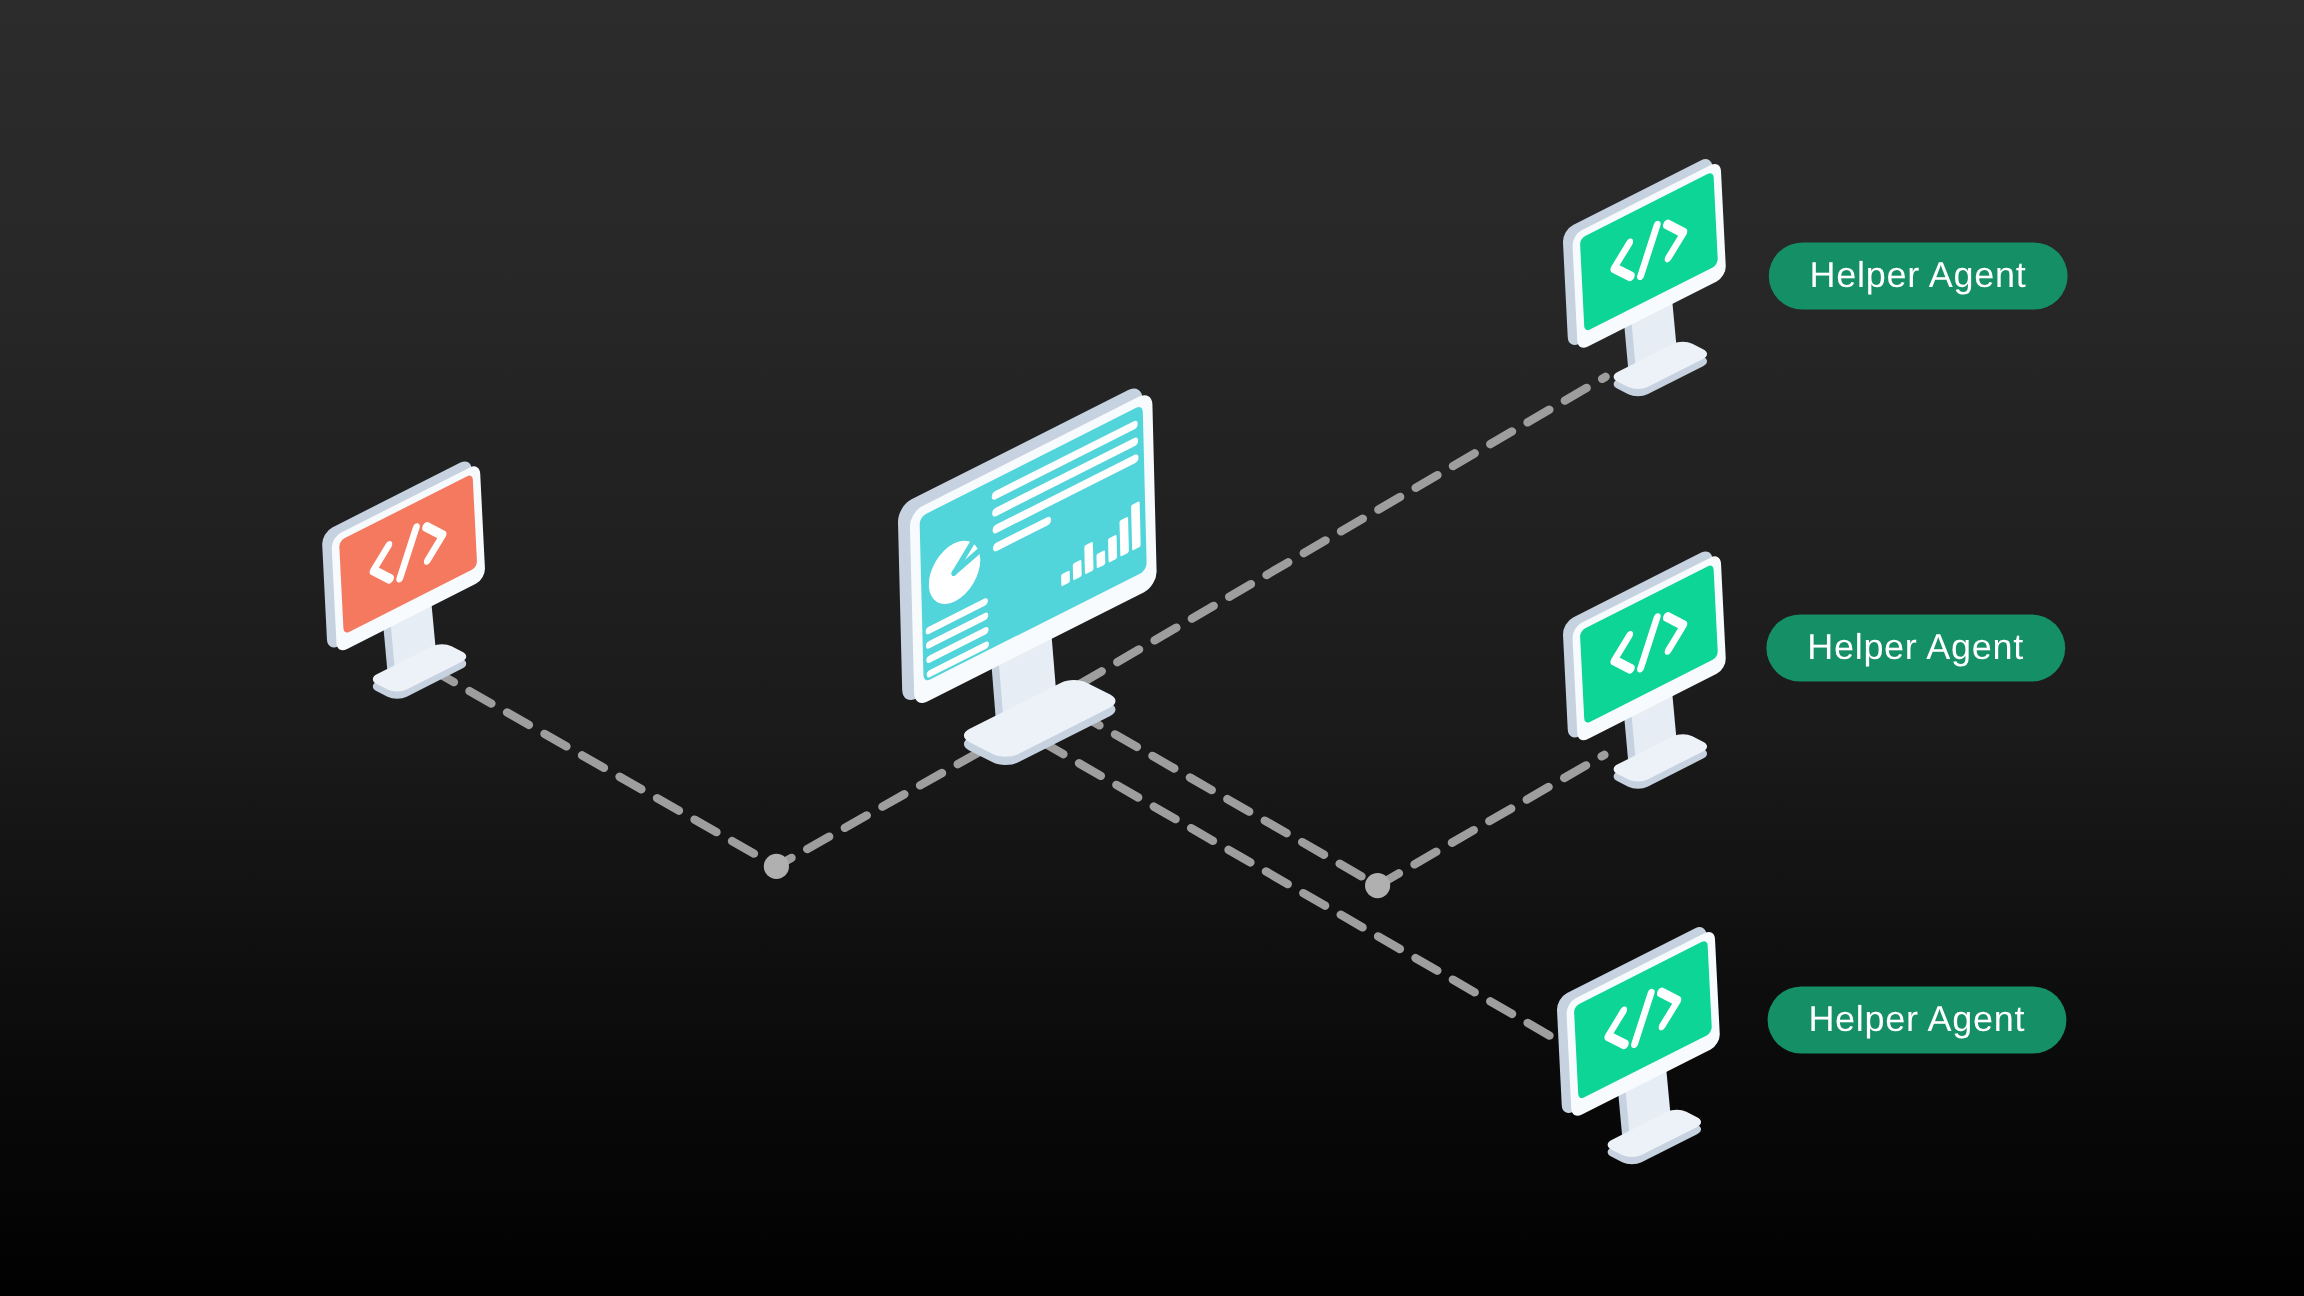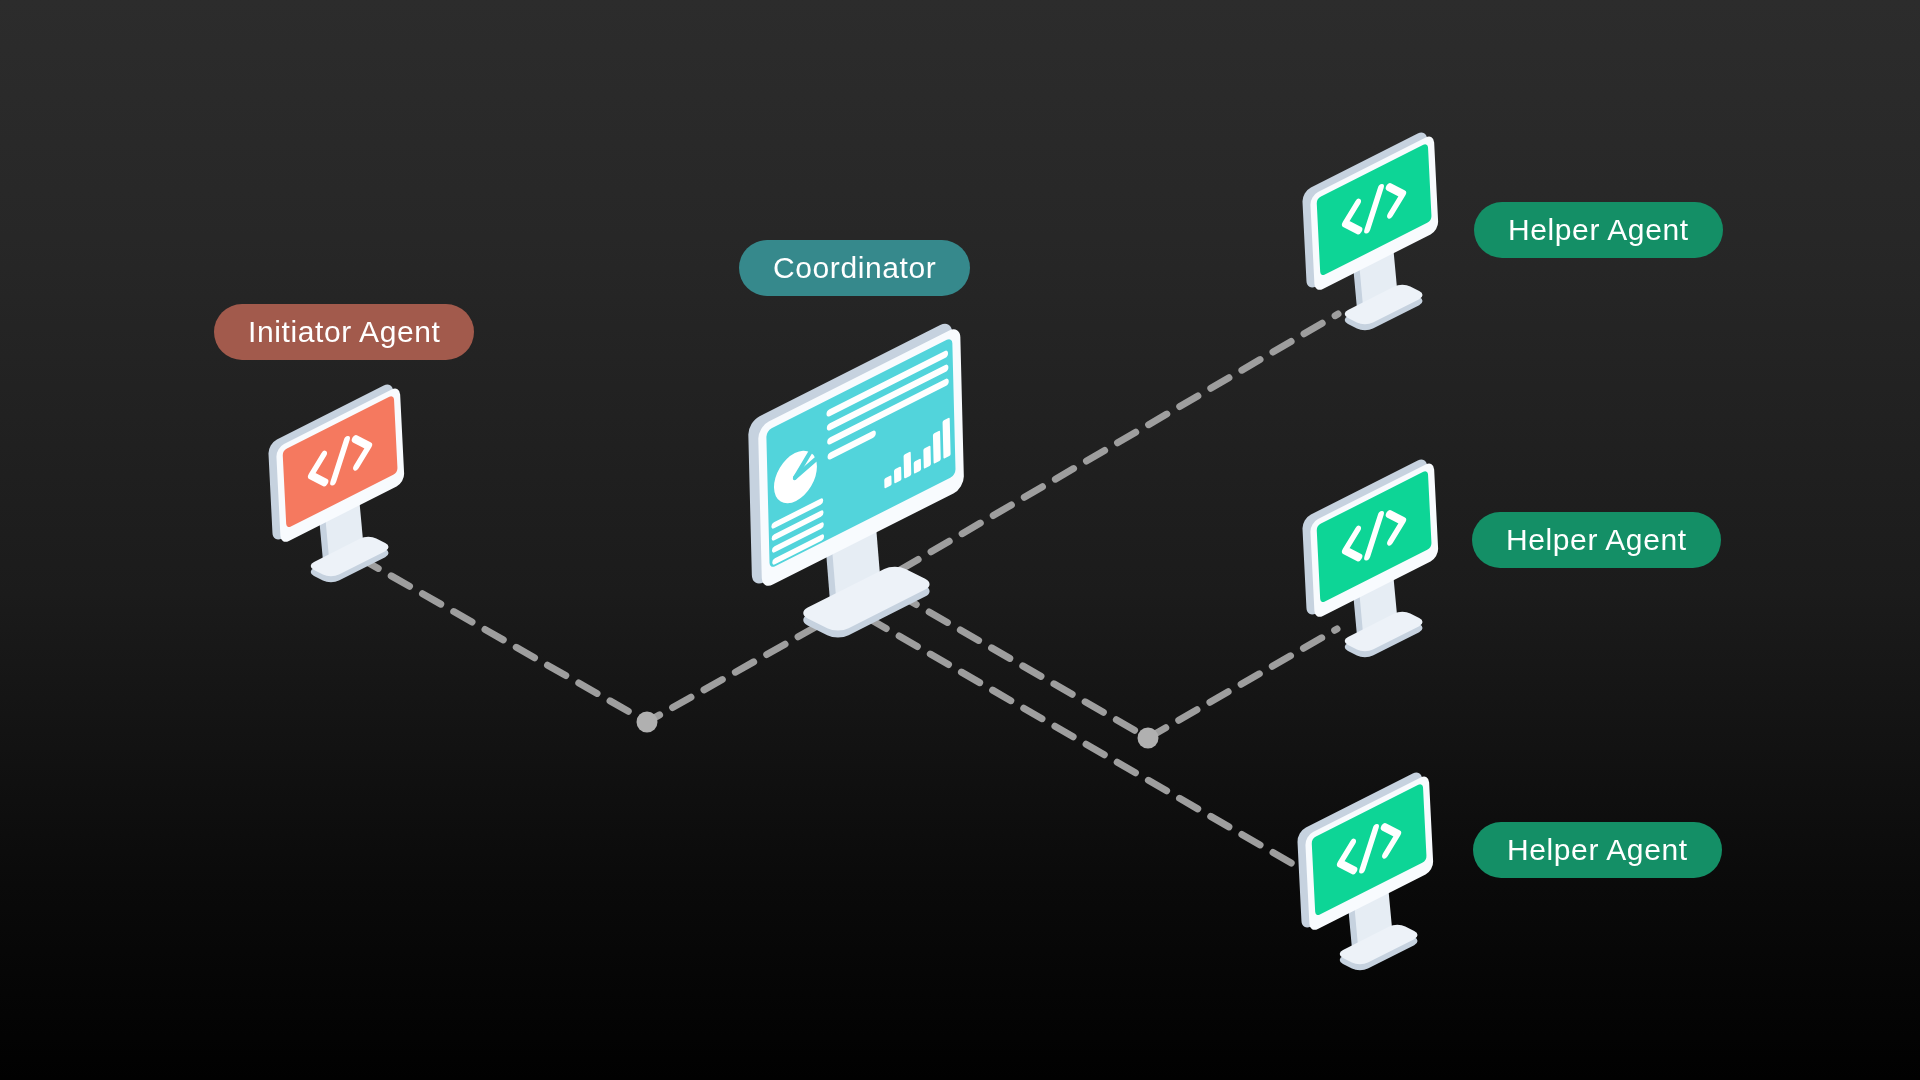--- a/index.html
+++ b/index.html
@@ -123,26 +123,20 @@
         <use href="#mon-small"></use>
       </g>
     <g transform="translate(1300,455)" style="--screen: #0DD596;">
         <use href="#mon-small"></use>
       </g>
     <g transform="translate(1295,768)" style="--screen: #0DD596;">
         <use href="#mon-small"></use>
       </g>
   </svg>
 
-  <div class="pill pill-initiator" style="background: rgb(162, 90, 76);">
-    <span>Initiator Agent</span>
-  </div>
-  <div class="pill pill-coordinator" style="background: rgb(54, 137, 140);">
-    <span>Coordinator</span>
-  </div>
   <div class="pill pill-helper-1" style="background: rgb(20, 143, 102);">
     <span>Helper Agent</span>
   </div>
   <div class="pill pill-helper-2" style="background: rgb(20, 143, 102);">
     <span>Helper Agent</span>
   </div>
   <div class="pill pill-helper-3" style="background: rgb(20, 143, 102);">
     <span>Helper Agent</span>
   </div>
 

